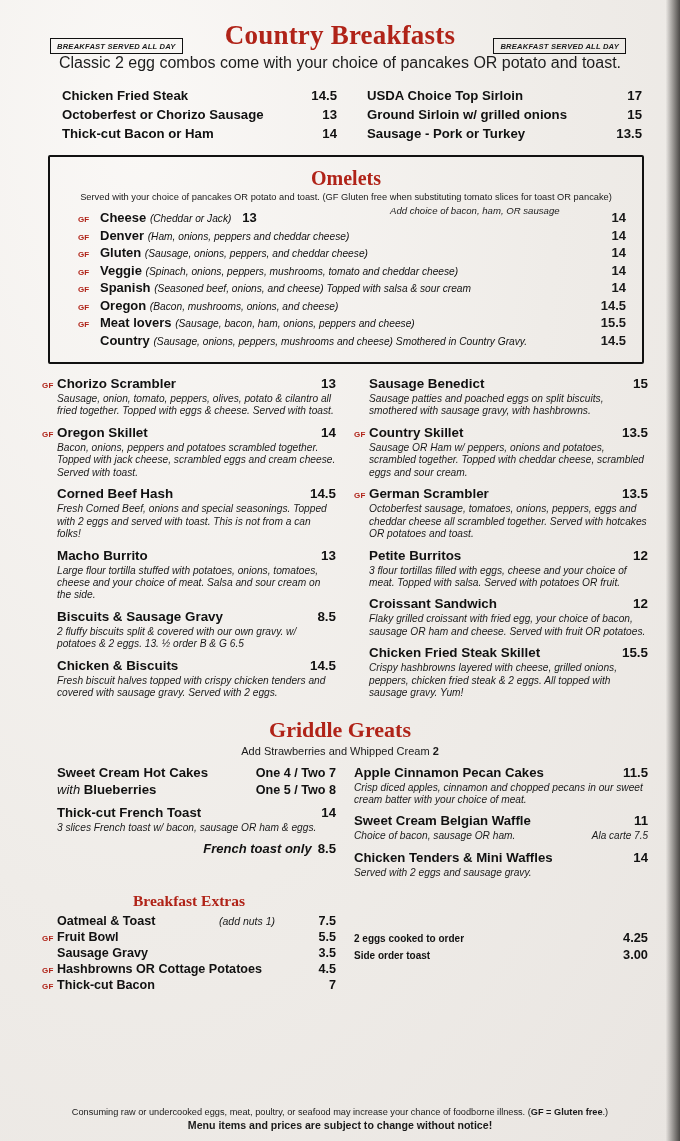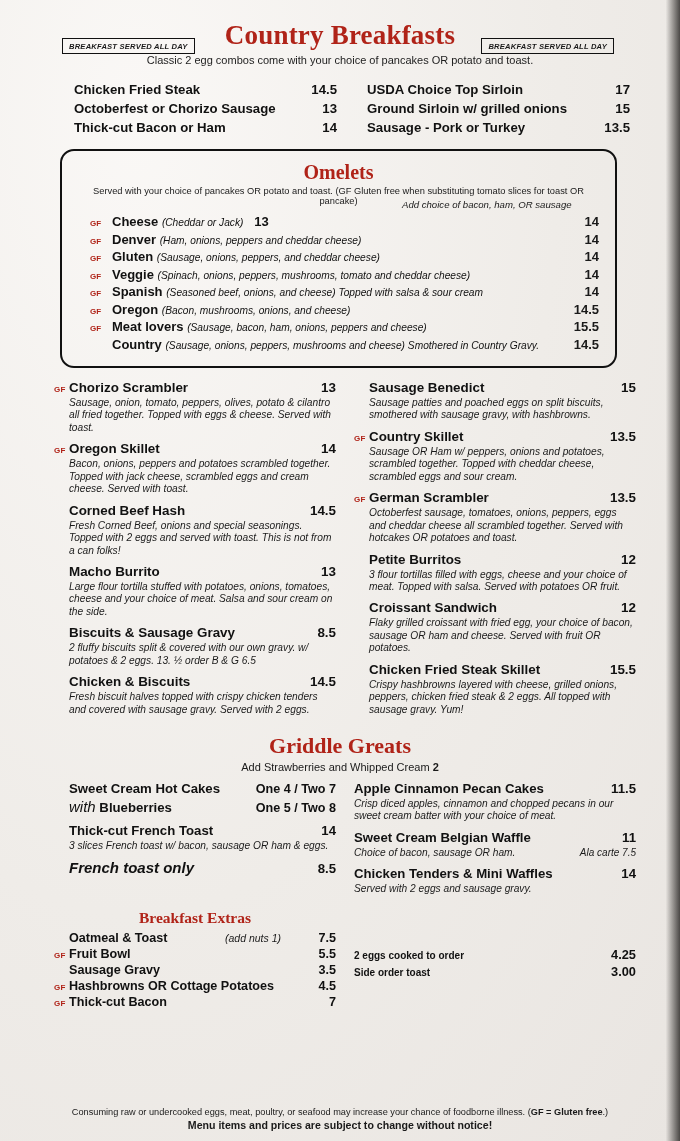--- a/index.html
+++ b/index.html
@@ -15,21 +15,21 @@
     position: relative;
     overflow: hidden;
   }
   .page {
     position: relative;
     width: 680px;
     height: 1141px;
     background:
       radial-gradient(ellipse at 20% 10%, #faf8f6 0%, #efece8 55%, #e9e5e1 100%);
     box-sizing: border-box;
-    padding: 0 36px;
+    padding: 0 24px;
   }
   .page::after {
     content: "";
     position: absolute;
     top: 0; right: 0;
     width: 14px; height: 100%;
     background: linear-gradient(to right, rgba(0,0,0,0.02), rgba(20,18,16,0.75));
     pointer-events: none;
   }
   
@@ -40,21 +40,21 @@
   }
   .hdr-title {
     font-family: "Liberation Serif", serif;
     font-size: 27px;
     font-weight: bold;
     color: #b02318;
     letter-spacing: 0.2px;
     margin: 0;
   }
   .hdr-sub {
-    font-size: 11px;
+    font-size: 16px;
     margin-top: 3px;
     color: #1d1d1d;
   }
   .badge {
     position: absolute;
     top: 38px;
     border: 1.4px solid #111;
     font-size: 7.6px;
     font-weight: bold;
     font-style: italic;
@@ -113,23 +113,23 @@
   
   .combos {
     margin-top: 16px;
     padding: 0 14px 0 26px;
   }
   .combos .row { margin-bottom: 4px; }
   .combos .nm { padding-left: 12px; }
 
   
   .omelets {
-    margin: 10px 27px 0 24px;
+    margin: 10px 12px 0 24px;
     border: 2px solid #111;
-    border-radius: 14px;
+    border-radius: 2px;
     padding: 8px 16px 12px 16px;
     position: relative;
   }
   .om-title {
     text-align: center;
     font-family: "Liberation Serif", serif;
     font-size: 20px;
     font-weight: bold;
     color: #b02318;
     margin: 2px 0 2px 0;
@@ -243,21 +243,21 @@
     bottom: 10px;
     text-align: center;
     font-size: 9.2px;
   }
   .footer .l2 {
     font-size: 10.6px;
     font-weight: bold;
     margin-top: 2px;
   }
   .footer .gfnote { font-weight: bold; }
-  .small-it { font-style: italic; font-size: 15px; font-weight: normal; }
+  .small-it { font-style: italic; font-size: 13px; font-weight: normal; text-align: right; }
   .alacarte {
     font-size: 10px;
     font-style: italic;
     text-align: right;
   }
 </style>
 </head>
 <body>
 
 <div class="page">

